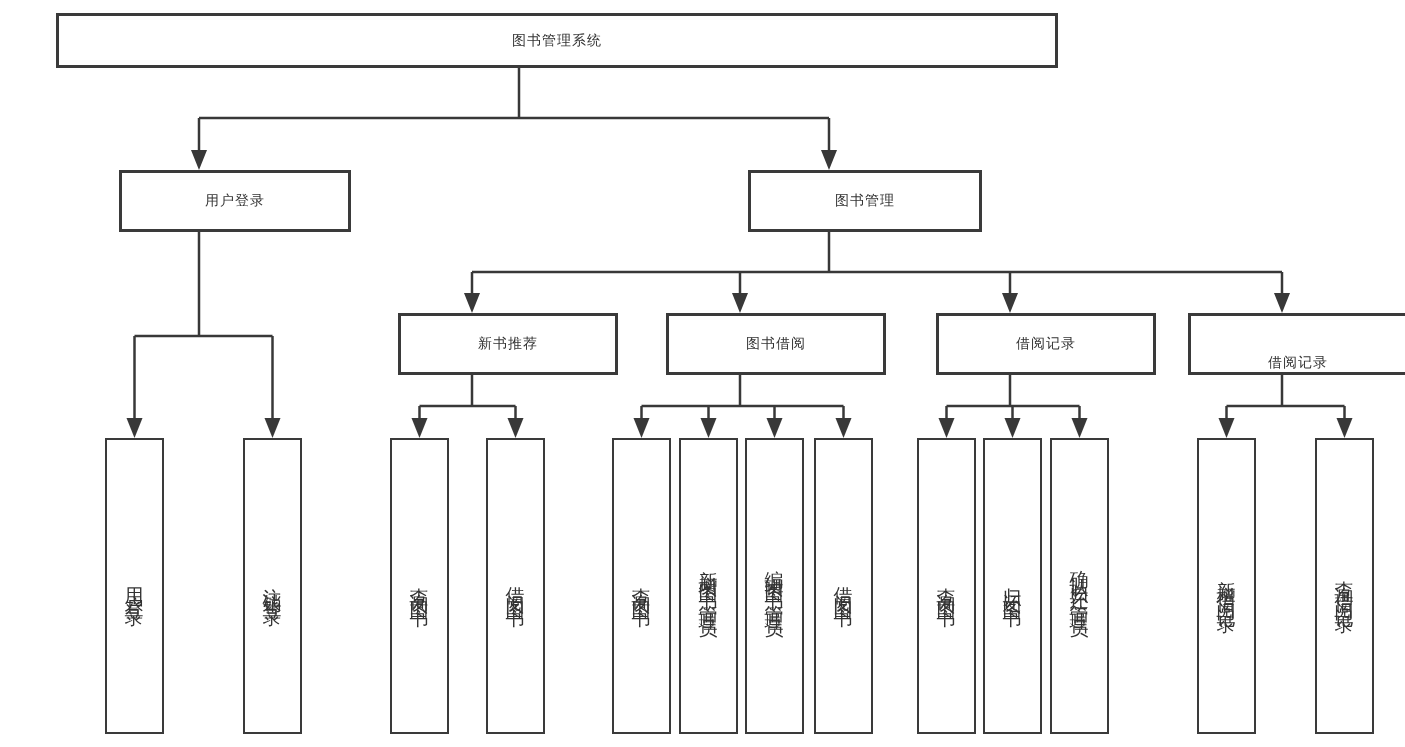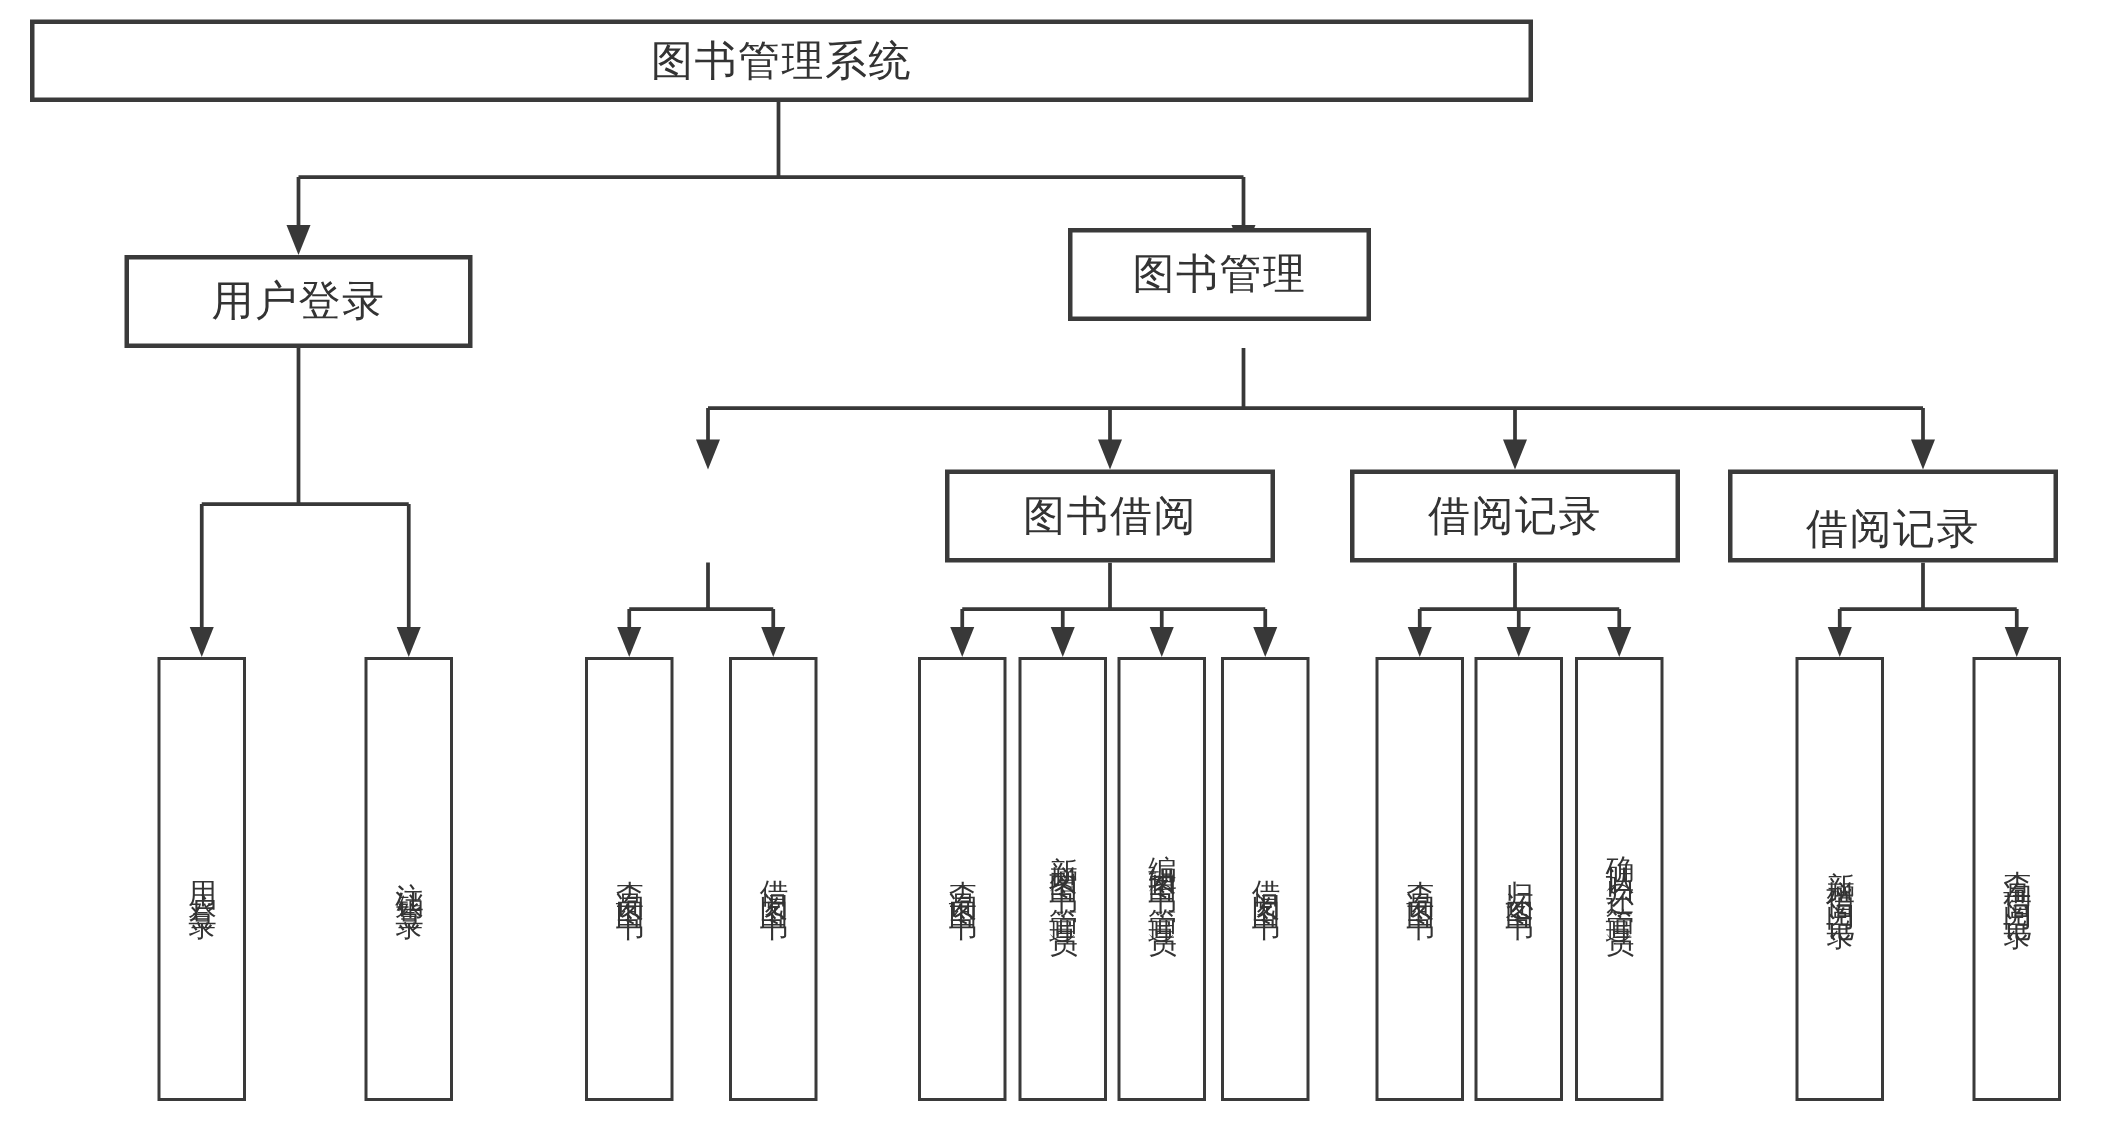--- a/index.html
+++ b/index.html
@@ -37,28 +37,29 @@
   }
   .node {
     position: absolute;
     box-sizing: border-box;
     background: #ffffff;
     border: 3px solid #3a3a3a;
     display: flex;
     align-items: center;
     justify-content: center;
     color: #333333;
-    font-size: 28px;
+    font-size: 14px;
     letter-spacing: 1px;
     white-space: nowrap;
     z-index: 2;
+    margin-left: 36px;
   }
   .node.root   { left: 20px;  top: 13px;  width: 1002px; height: 55px; }
   .node.lvl2-a { left: 83px;  top: 170px; width: 232px;  height: 62px; }
-  .node.lvl2-b { left: 712px; top: 152px; width: 202px;  height: 62px; }
+  .node.lvl2-b { left: 712px; top: 170px; width: 234px;  height: 62px; }
   .node.lvl3   { top: 313px;  width: 220px; height: 62px; }
   .node.l3-a { left: 362px;  }
   .node.l3-b { left: 630px;  }
   .node.l3-c { left: 900px;  }
   .node.l3-d { left: 1152px; align-items: flex-end; }
   .leaf {
     position: absolute;
     box-sizing: border-box;
     top: 438px;
     width: 59px;
@@ -180,20 +181,23 @@
     <span>图书管理系统</span>
   </div>
 
   <div class="node lvl2-a">
     <span>用户登录</span>
   </div>
   <div class="node lvl2-b">
     <span>图书管理</span>
   </div>
 
+  <div class="node lvl3 l3-a">
+    <span>新书推荐</span>
+  </div>
   <div class="node lvl3 l3-b">
     <span>图书借阅</span>
   </div>
   <div class="node lvl3 l3-c">
     <span>借阅记录</span>
   </div>
   <div class="node lvl3 l3-d">
     <span>借阅记录</span>
   </div>
 

